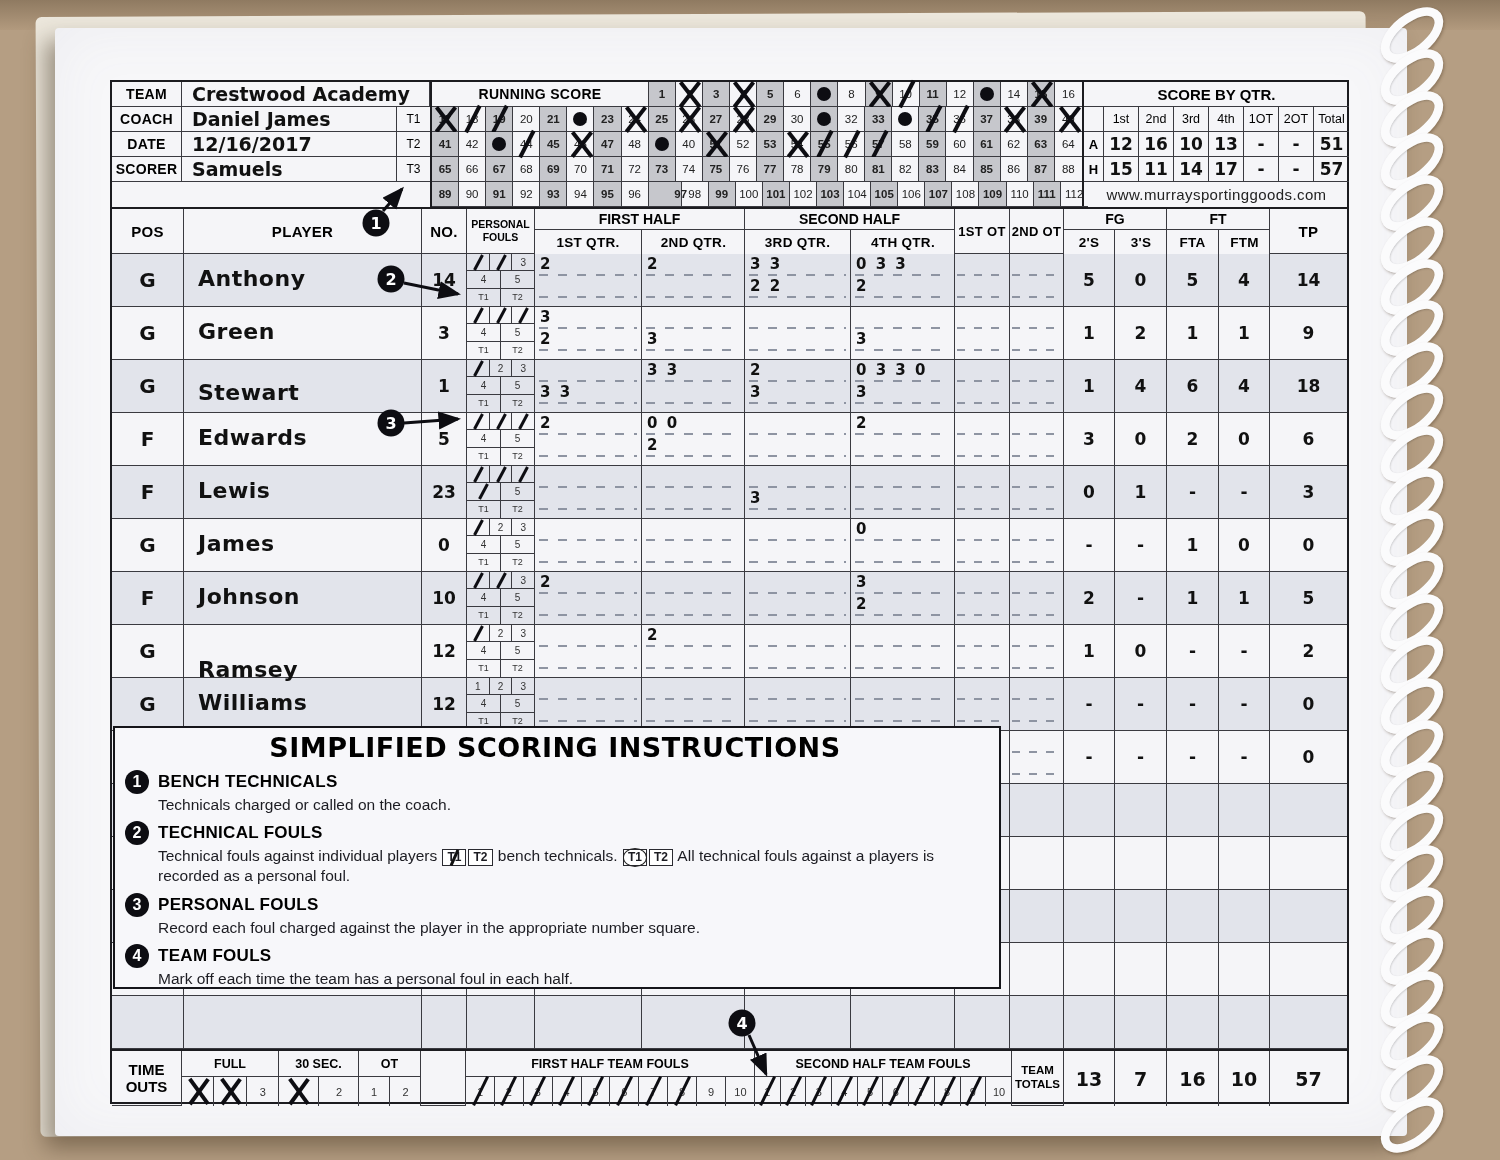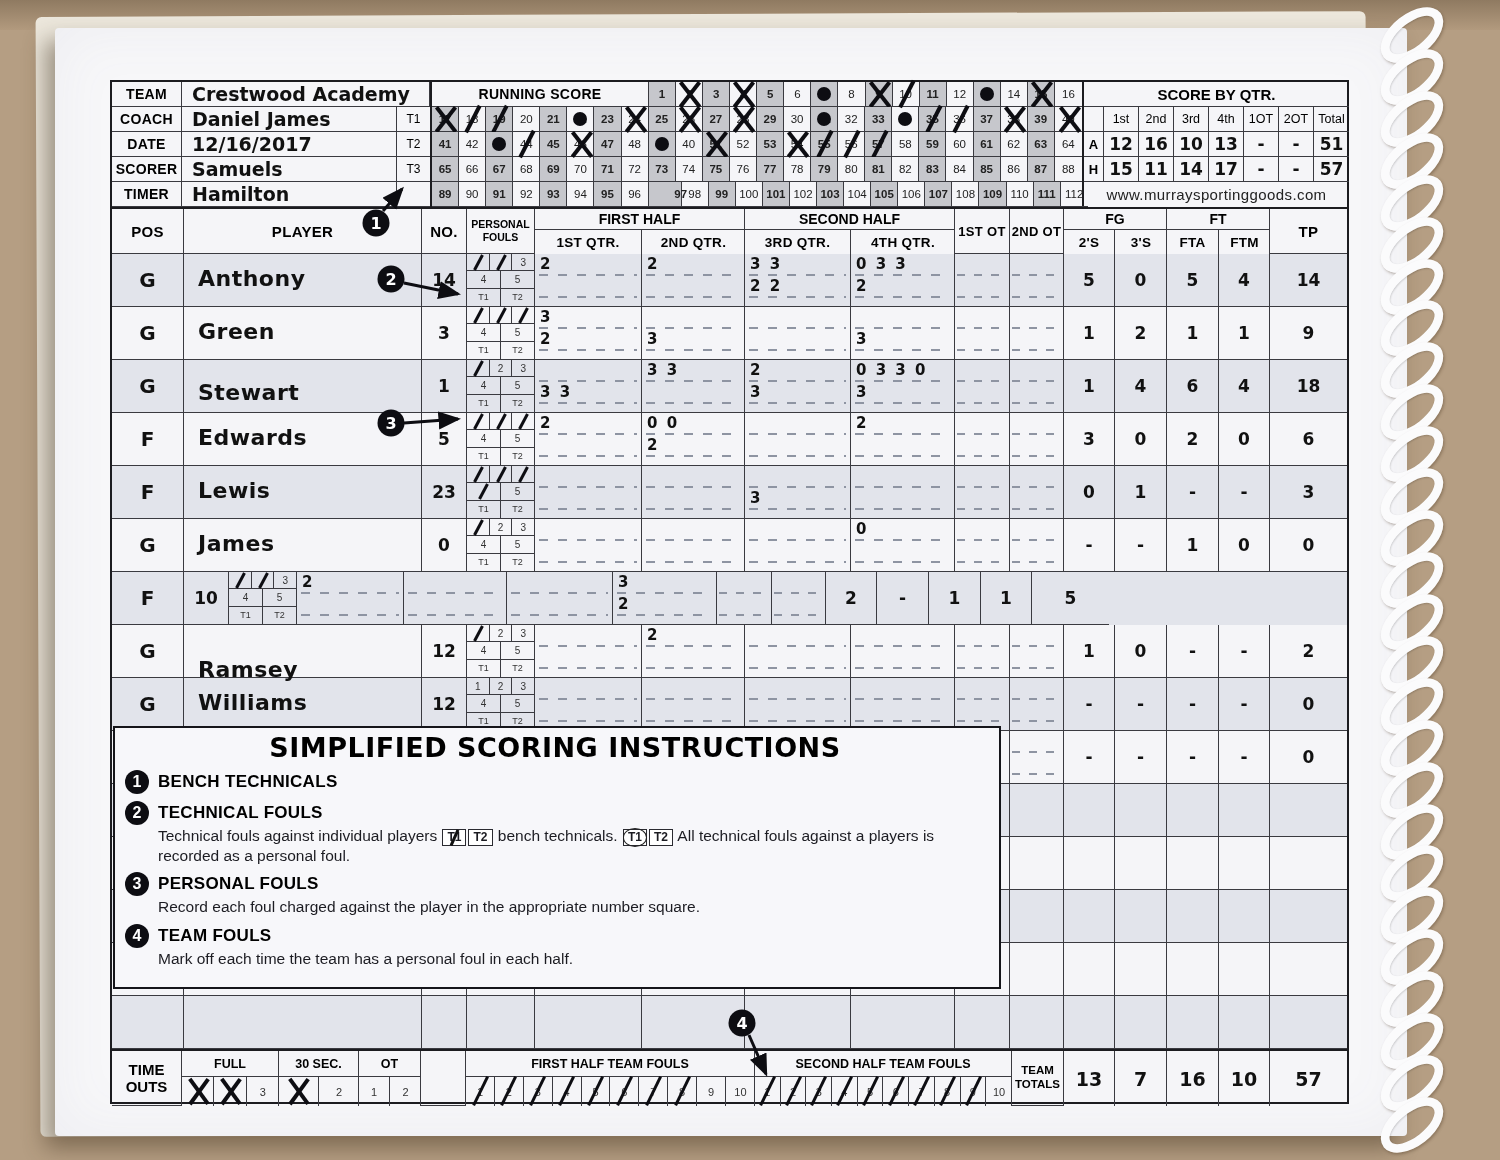--- a/index.html
+++ b/index.html
@@ -95,27 +95,20 @@
               </div>
               <div class="c cen nob" style="width: 33px; height: 25px; flex: 0 0 auto; font-size: 12px;">T2</div>
             </div>
             <div class="row" style="width: 318px; height: 25px; flex: 0 0 auto;">
               <div class="c cen lab" style="width: 70px; height: 25px; flex: 0 0 auto;">SCORER</div>
               <div class="c" style="width: 215px; height: 25px; flex: 0 0 auto;">
                 <div class="hw" style="font-size: 19px; line-height: 24px; padding-left: 10px; white-space: nowrap;">Samuels</div>
               </div>
               <div class="c cen nob" style="width: 33px; height: 25px; flex: 0 0 auto; font-size: 12px;">T3</div>
             </div>
-            <div class="row" style="width: 318px; height: 25px; flex: 0 0 auto;">
-              <div class="c cen lab" style="width: 70px; height: 25px; flex: 0 0 auto;">TIMER</div>
-              <div class="c" style="width: 215px; height: 25px; flex: 0 0 auto;">
-                <div class="hw" style="font-size: 19px; line-height: 24px; padding-left: 10px; white-space: nowrap;">Hamilton</div>
-              </div>
-              <div class="c cen nob" style="width: 33px; height: 25px; flex: 0 0 auto; font-size: 12px;"></div>
-            </div>
           </div>
           <div class="thickL" style="width: 650px; height: 125px; flex: 0 0 auto;">
             <div class="row" style="width: 650px; height: 25px; flex: 0 0 auto;">
               <div class="c cen lab" style="width: 217px; height: 25px; flex: 0 0 auto; font-size: 14px;">RUNNING SCORE</div>
               <div class="c cen rc oddc" style="width: 27.0625px; height: 25px; flex: 0 0 auto;">1</div>
               <div class="c cen rc" style="width: 27.0625px; height: 25px; flex: 0 0 auto;">2<div class="mk mk-x"></div></div>
               <div class="c cen rc oddc" style="width: 27.0625px; height: 25px; flex: 0 0 auto;">3</div>
               <div class="c cen rc" style="width: 27.0625px; height: 25px; flex: 0 0 auto;">4<div class="mk mk-x"></div></div>
               <div class="c cen rc oddc" style="width: 27.0625px; height: 25px; flex: 0 0 auto;">5</div>
               <div class="c cen rc" style="width: 27.0625px; height: 25px; flex: 0 0 auto;">6</div>
@@ -845,20 +838,23 @@
             <div class="hw" style="font-size: 17px;">0</div>
           </div>
           <div class="c cen nob" style="width: 77px; height: 53px; flex: 0 0 auto;">
             <div class="hw" style="font-size: 17px;">0</div>
           </div>
         </div>
         <div class="row shade" style="width: 1235px; height: 53px; flex: 0 0 auto;">
           <div class="c cen" style="width: 72px; height: 53px; flex: 0 0 auto;">
             <div class="hw" style="font-size: 20px;">F</div>
           </div>
+          <div class="c" style="width: 238px; height: 53px; flex: 0 0 auto;">
+            <div class="hw" style="font-size: 22px; line-height: 50px; padding-left: 14px; letter-spacing: 0.5px; white-space: nowrap;">Johnson</div>
+          </div>
           <div class="c cen" style="width: 45px; height: 53px; flex: 0 0 auto;">
             <div class="hw" style="font-size: 17px;">10</div>
           </div>
           <div class="c" style="width: 68px; height: 53px; flex: 0 0 auto;">
             <div class="fg">
               <div class="fgr">
                 <div class="fgc fsl">
                   <span class="fnum">1</span>
                 </div>
                 <div class="fgc fsl">
@@ -1347,20 +1343,21 @@
           </div>
         </div>
       </div>
   <div class="ibox">
         <div class="ititle">SIMPLIFIED SCORING INSTRUCTIONS</div>
         <div class="item">
           <div class="ihead">
             <div class="icirc">1</div>
             <div class="iheadt">BENCH TECHNICALS</div>
           </div>
+          <div class="ibody">Technicals charged or called on the coach.</div>
         </div>
         <div class="item">
           <div class="ihead">
             <div class="icirc">2</div>
             <div class="iheadt">TECHNICAL FOULS</div>
           </div>
           <div class="ibody"><span>Technical fouls against individual players </span><span class="tbox sl">T1</span><span class="tbox">T2</span><span> bench technicals. </span><span class="tbox ci">T1</span><span class="tbox">T2</span><span>  All technical fouls against a players is recorded as a personal foul.</span></div>
         </div>
         <div class="item">
           <div class="ihead">

